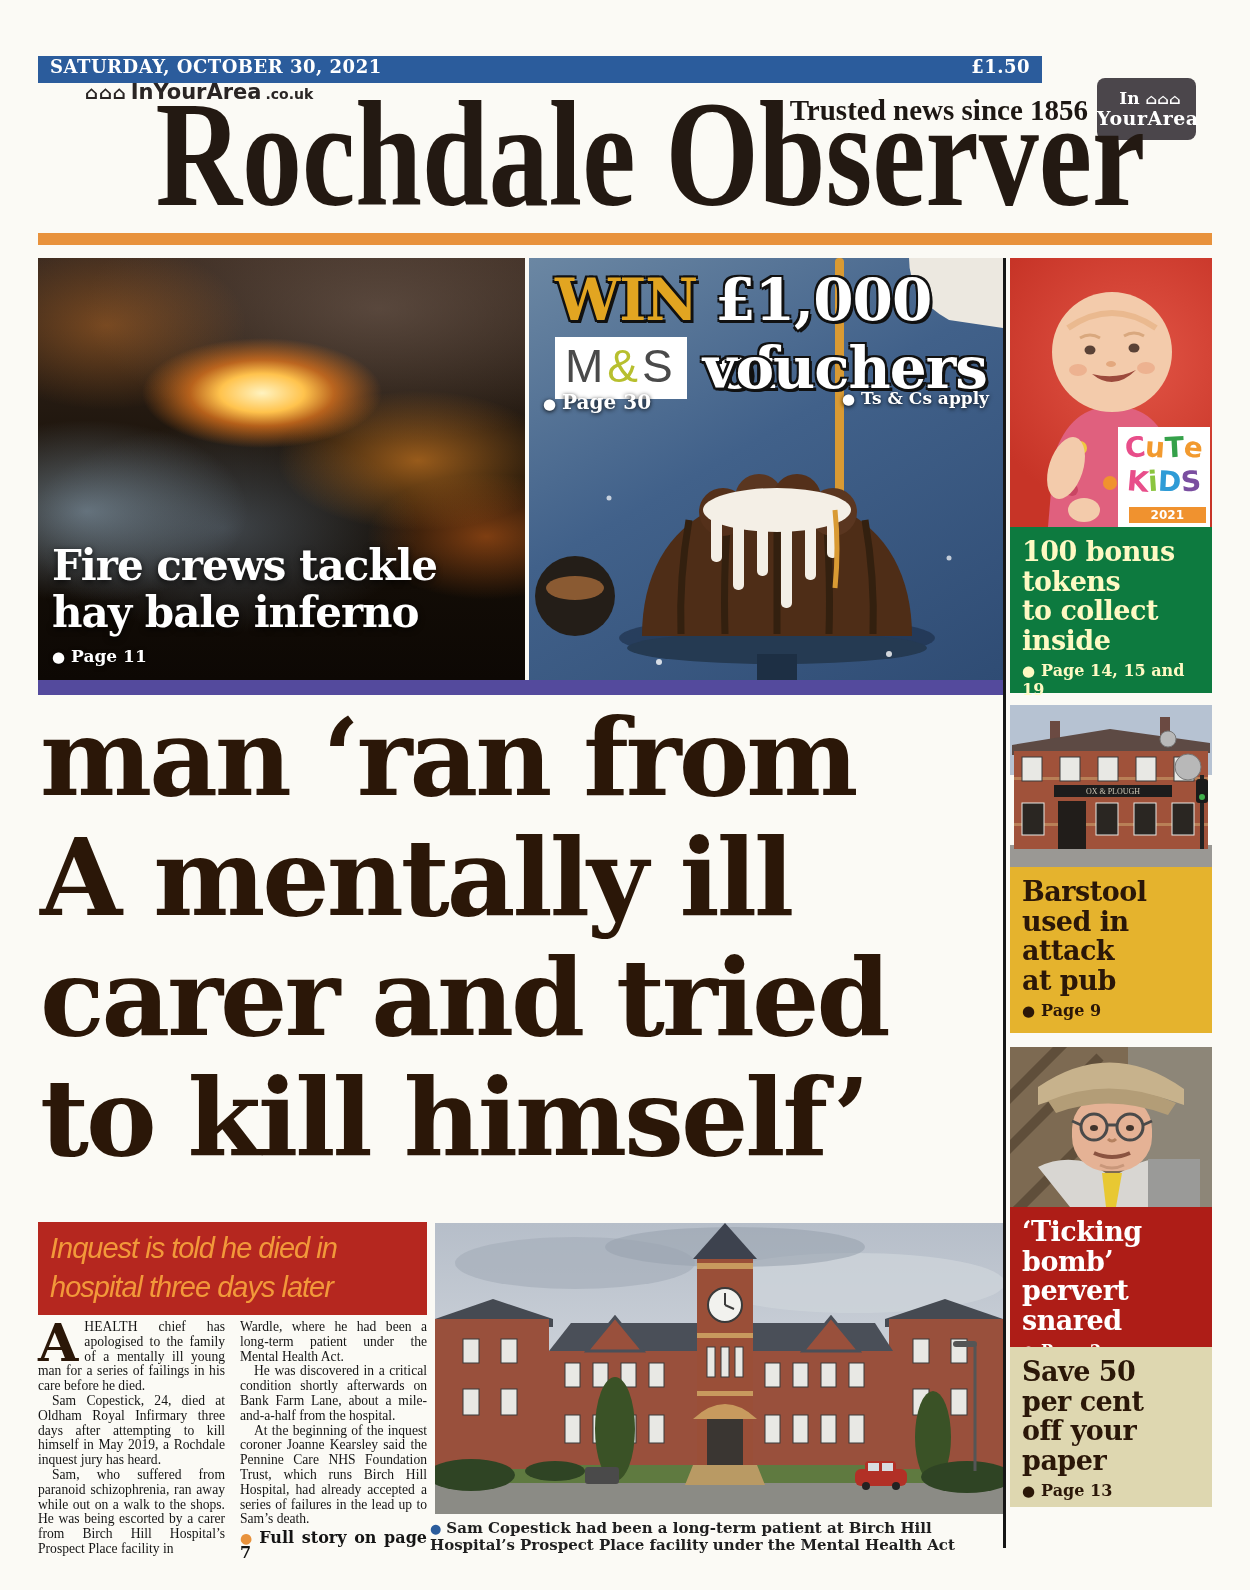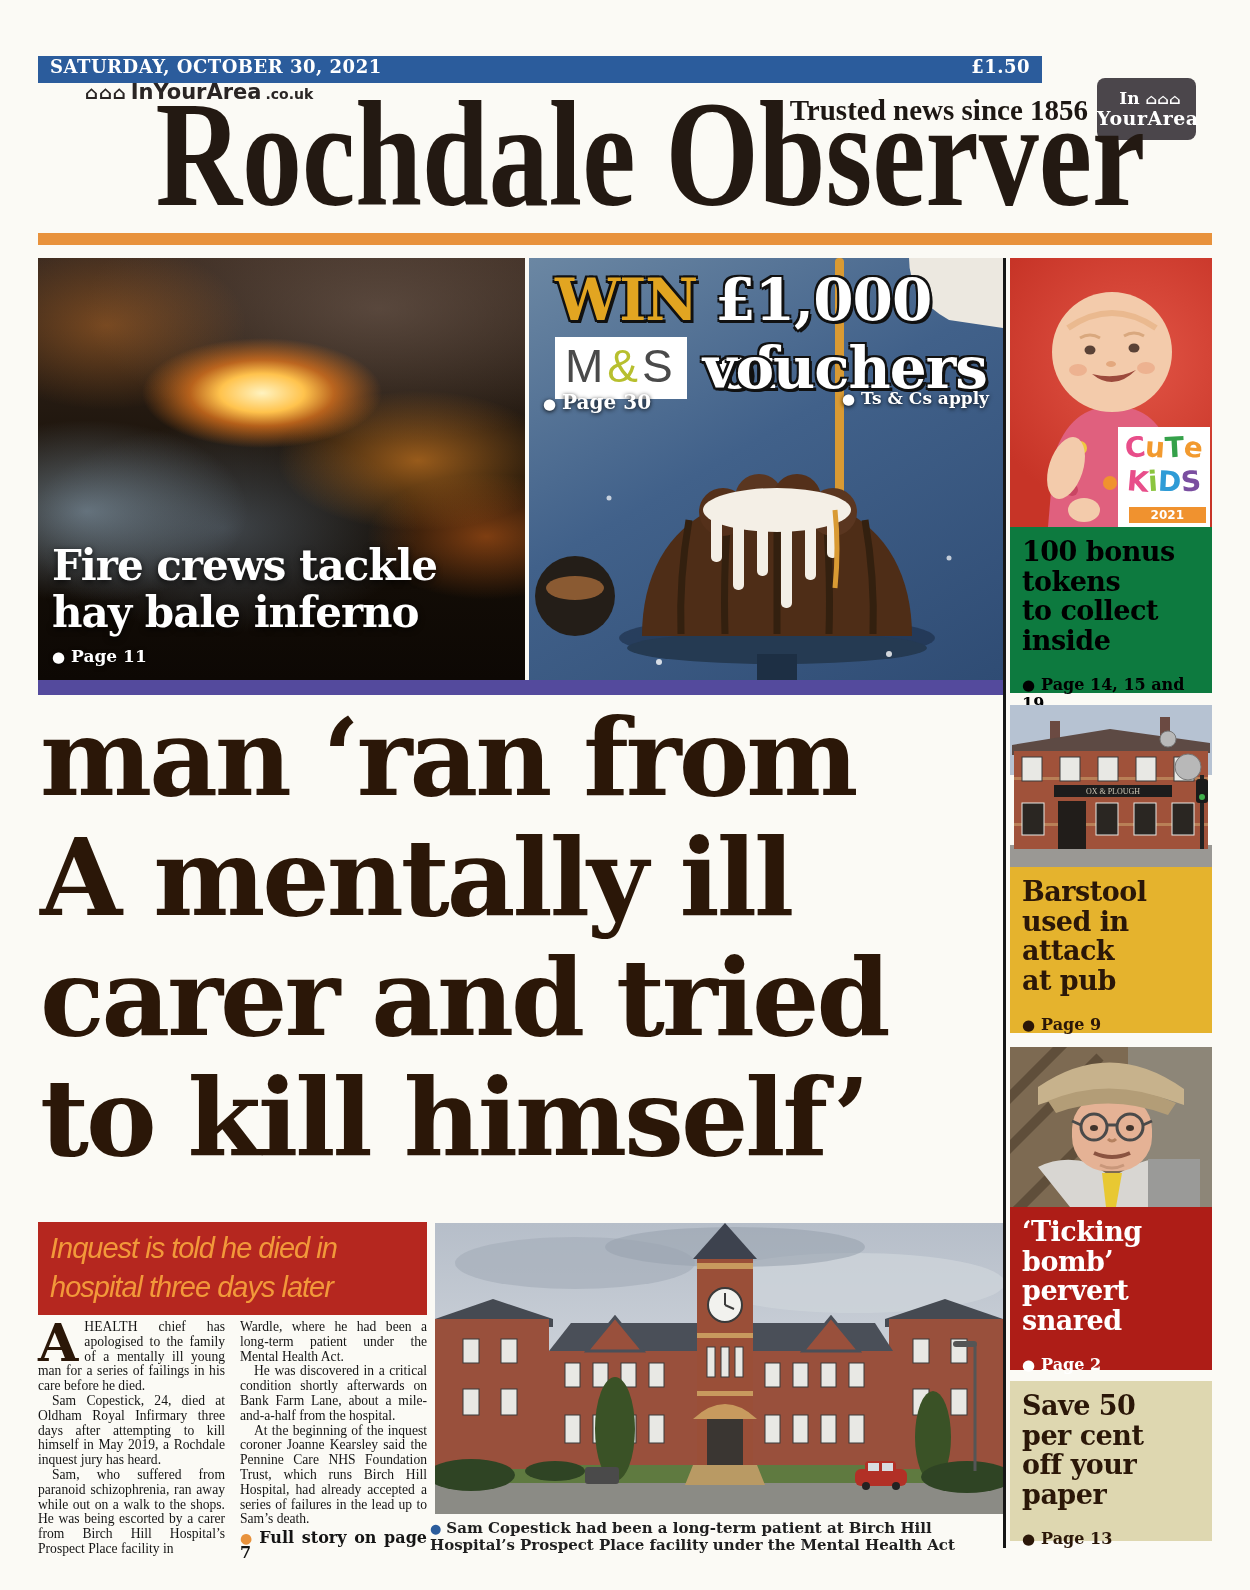--- a/index.html
+++ b/index.html
@@ -92,28 +92,28 @@
            line-height:17px;color:#1f1f1f;font-weight:bold;}
   .caption .dot{color:#2b5c9c;font-size:13px;margin-right:5px;}
 
   
   .divider{left:1003px;top:258px;width:3px;height:1290px;background:#161616;}
   .sidebar{left:1010px;top:258px;width:202px;height:1290px;}
   .side{position:absolute;left:0;width:202px;box-sizing:border-box;}
   .photo{overflow:hidden;}
   .sidebox{padding:10px 10px 0 12px;font-family:"DejaVu Serif",serif;font-weight:bold;}
   .sidebox .hl{font-size:27px;line-height:29.5px;letter-spacing:-.5px;}
-  .sidebox .pageref{margin-top:20px;font-size:16px;}
+  .sidebox .pageref{margin-top:6px;font-size:16px;}
   .baby{top:0;height:269px;background:radial-gradient(circle at 60% 38%,#e25546,#c73427 75%);}
-  .green{top:269px;height:166px;background:#0d7a3f;color:#000000;}
+  .green{top:269px;height:166px;background:#0d7a3f;color:#fef9c3;}
   .pub{top:447px;height:162px;}
   .yellow{top:609px;height:166px;background:#e5b32d;color:#2b1708;}
   .man{top:789px;height:160px;}
   .darkred{top:949px;height:163px;background:#ae1d17;color:#fff;}
-  .cream{top:1123px;height:160px;background:#ded7b0;color:#2b1708;}
+  .cream{top:1089px;height:160px;background:#ded7b0;color:#2b1708;}
 
   
   .ck{position:absolute;right:2px;bottom:0;width:92px;height:100px;background:#fff;text-align:center;
       font-family:"DejaVu Sans",sans-serif;font-weight:bold;line-height:30px;padding-top:6px;box-sizing:border-box;}
   .ck span{display:inline-block;font-size:28px;}
   .ck .r1 span:nth-child(1){color:#e84e8a;transform:rotate(-6deg);}
   .ck .r1 span:nth-child(2){color:#f29a2f;transform:rotate(4deg);}
   .ck .r1 span:nth-child(3){color:#35a14a;transform:rotate(-3deg);}
   .ck .r1 span:nth-child(4){color:#f29a2f;transform:rotate(6deg);}
   .ck .r2 span:nth-child(1){color:#e84e8a;transform:rotate(5deg);}

